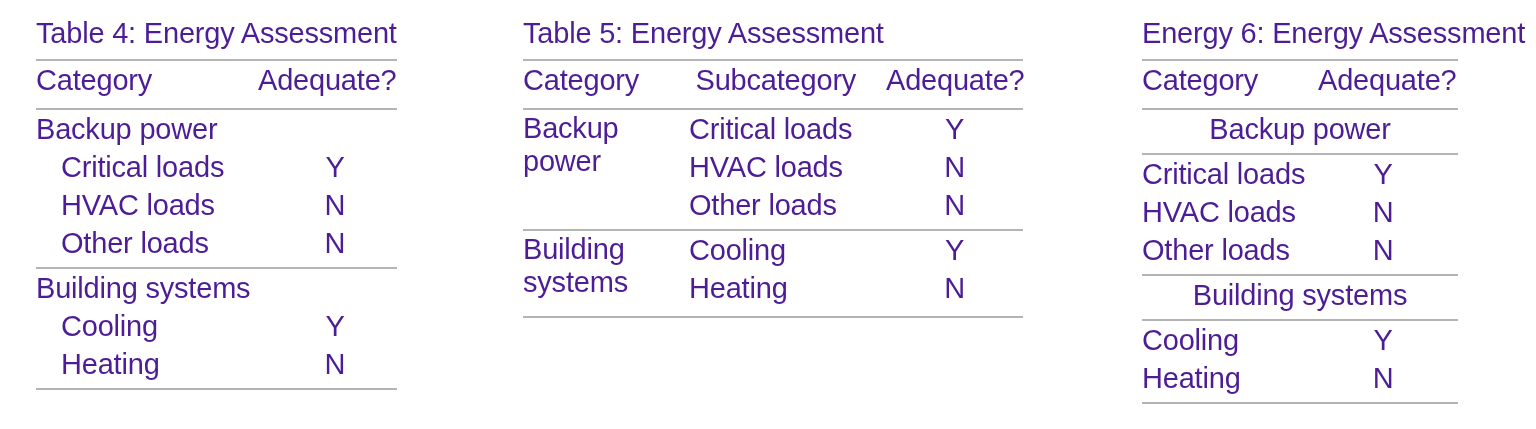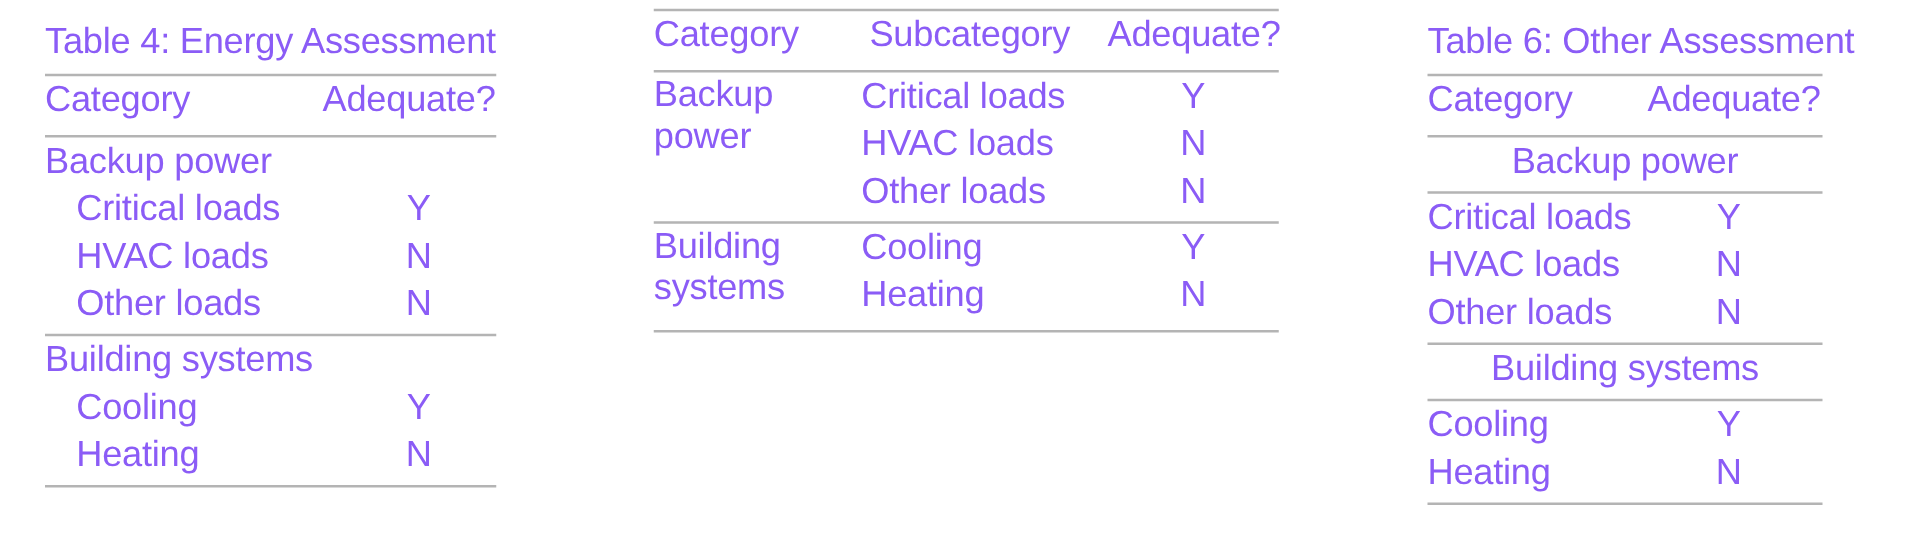--- a/index.html
+++ b/index.html
@@ -3,21 +3,21 @@
 <meta charset="utf-8">
 <style>
   html, body { margin: 0; padding: 0; background: #ffffff; }
   .canvas {
     position: relative;
     width: 1536px;
     height: 429px;
     overflow: hidden;
     background: #ffffff;
     font-family: "Liberation Sans", "DejaVu Sans", sans-serif;
-    color: #8b5cf6;
+    color: #4c1d95;
   }
   .tbl { position: absolute; top: 0; font-size: 29px; letter-spacing: -0.2px; line-height: 38px; }
   .t4 { left: 36px;   width: 361px; }
   .t5 { left: 523px;  width: 500px; }
   .t6 { left: 1142px; width: 316px; }
 
   .title { margin-top: 14px; height: 38px; white-space: nowrap; }
   .rule { border-top: 2px solid #b4b4b4; height: 0; }
   .after-title { margin-top: 7px; }
   .hdr { display: flex; height: 47px; align-items: flex-start; }
@@ -85,20 +85,21 @@
       <div class="c2">Y</div>
     </div>
     <div class="row pre-rule">
       <div class="c1 indent">Heating</div>
       <div class="c2">N</div>
     </div>
     <div class="rule"></div>
   </section>
 
   <section class="tbl t5">
+    <div class="title">Table 5: Energy Assessment</div>
     <div class="rule after-title"></div>
     <div class="hdr">
       <div class="c1">Category</div>
       <div class="c2">Subcategory</div>
       <div class="c3">Adequate?</div>
     </div>
     <div class="rule"></div>
 
     <div class="grp5 pre-rule">
       <div class="cat5">Backup power</div>
@@ -129,21 +130,21 @@
         <div class="srow">
           <div class="s1">Heating</div>
           <div class="s2">N</div>
         </div>
       </div>
     </div>
     <div class="rule"></div>
   </section>
 
   <section class="tbl t6">
-    <div class="title">Table 6: Other Assessment</div>
+    <div class="title">Energy 6: Energy Assessment</div>
     <div class="rule after-title"></div>
     <div class="hdr">
       <div class="c1">Category</div>
       <div class="c2">Adequate?</div>
     </div>
     <div class="rule"></div>
 
     <div class="ghdr pre-rule">Backup power</div>
     <div class="rule"></div>
     <div class="row">

